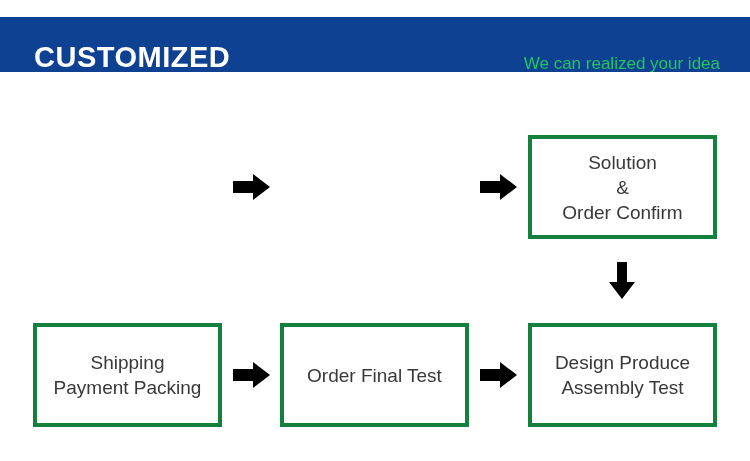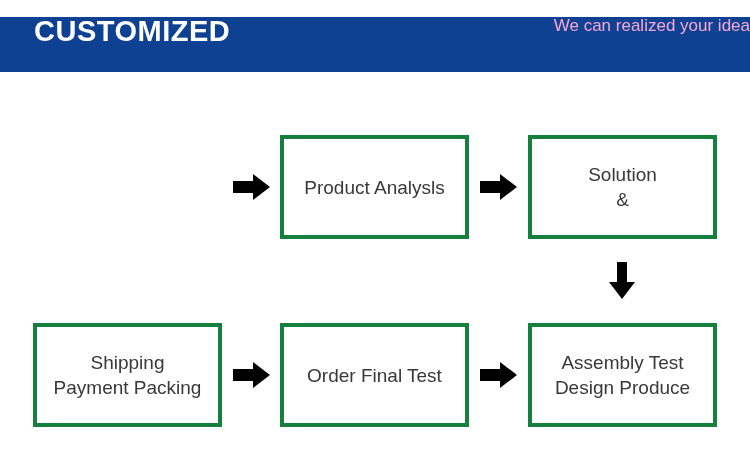--- a/index.html
+++ b/index.html
@@ -14,33 +14,34 @@
     overflow: hidden;
   }
 
   
   .banner {
     position: absolute;
     left: 0; top: 17px;
     width: 750px; height: 55px;
     background: #0e4191;
     display: flex;
-    align-items: flex-start;
+    align-items: flex-end;
     justify-content: space-between;
   }
   .banner-title {
     margin-left: 34px;
     color: #ffffff;
     font-size: 29px;
     font-weight: bold;
     letter-spacing: 0.5px;
     line-height: 1;
   }
   .banner-tagline {
-    color: #f9a8d4;
+    margin-right: 30px;
+    color: #22c55e;
     font-size: 17px;
     font-weight: normal;
     line-height: 1;
   }
 
   
   .flow-box {
     position: absolute;
     width: 189px;
     height: 104px;
@@ -80,33 +81,31 @@
     <div class="banner-tagline">We can realized your idea</div>
   </div>
 
 
   <span class="arrow arrow-r1a">
     <svg width="37" height="26" viewBox="0 0 37 26">
       <polygon points="0,7 20,7 20,0 37,13 20,26 20,19 0,19" fill="#000000"></polygon>
     </svg>
   </span>
 
-  <div class="flow-box row1 col2">
-    <div>Product Analysls</div>
-  </div>
 
   <span class="arrow arrow-r1b">
     <svg width="37" height="26" viewBox="0 0 37 26">
       <polygon points="0,7 20,7 20,0 37,13 20,26 20,19 0,19" fill="#000000"></polygon>
     </svg>
   </span>
 
   <div class="flow-box row1 col3">
     <div>Solution</div>
     <div>&amp;</div>
+    <div>Order Confirm</div>
   </div>
 
   <span class="arrow arrow-down">
     <svg width="26" height="37" viewBox="0 0 26 37">
       <polygon points="8,0 18,0 18,20 26,20 13,37 0,20 8,20" fill="#000000"></polygon>
     </svg>
   </span>
 
   <div class="flow-box row2 col1">
     <div>Shipping</div>
@@ -123,17 +122,17 @@
     <div>Order Final Test</div>
   </div>
 
   <span class="arrow arrow-r2b">
     <svg width="37" height="26" viewBox="0 0 37 26">
       <polygon points="0,7 20,7 20,0 37,13 20,26 20,19 0,19" fill="#000000"></polygon>
     </svg>
   </span>
 
   <div class="flow-box row2 col3">
+    <div>Design Produce</div>
     <div>Assembly Test</div>
-    <div>Design Produce</div>
   </div>
 
 </div>
 
 </body></html>

